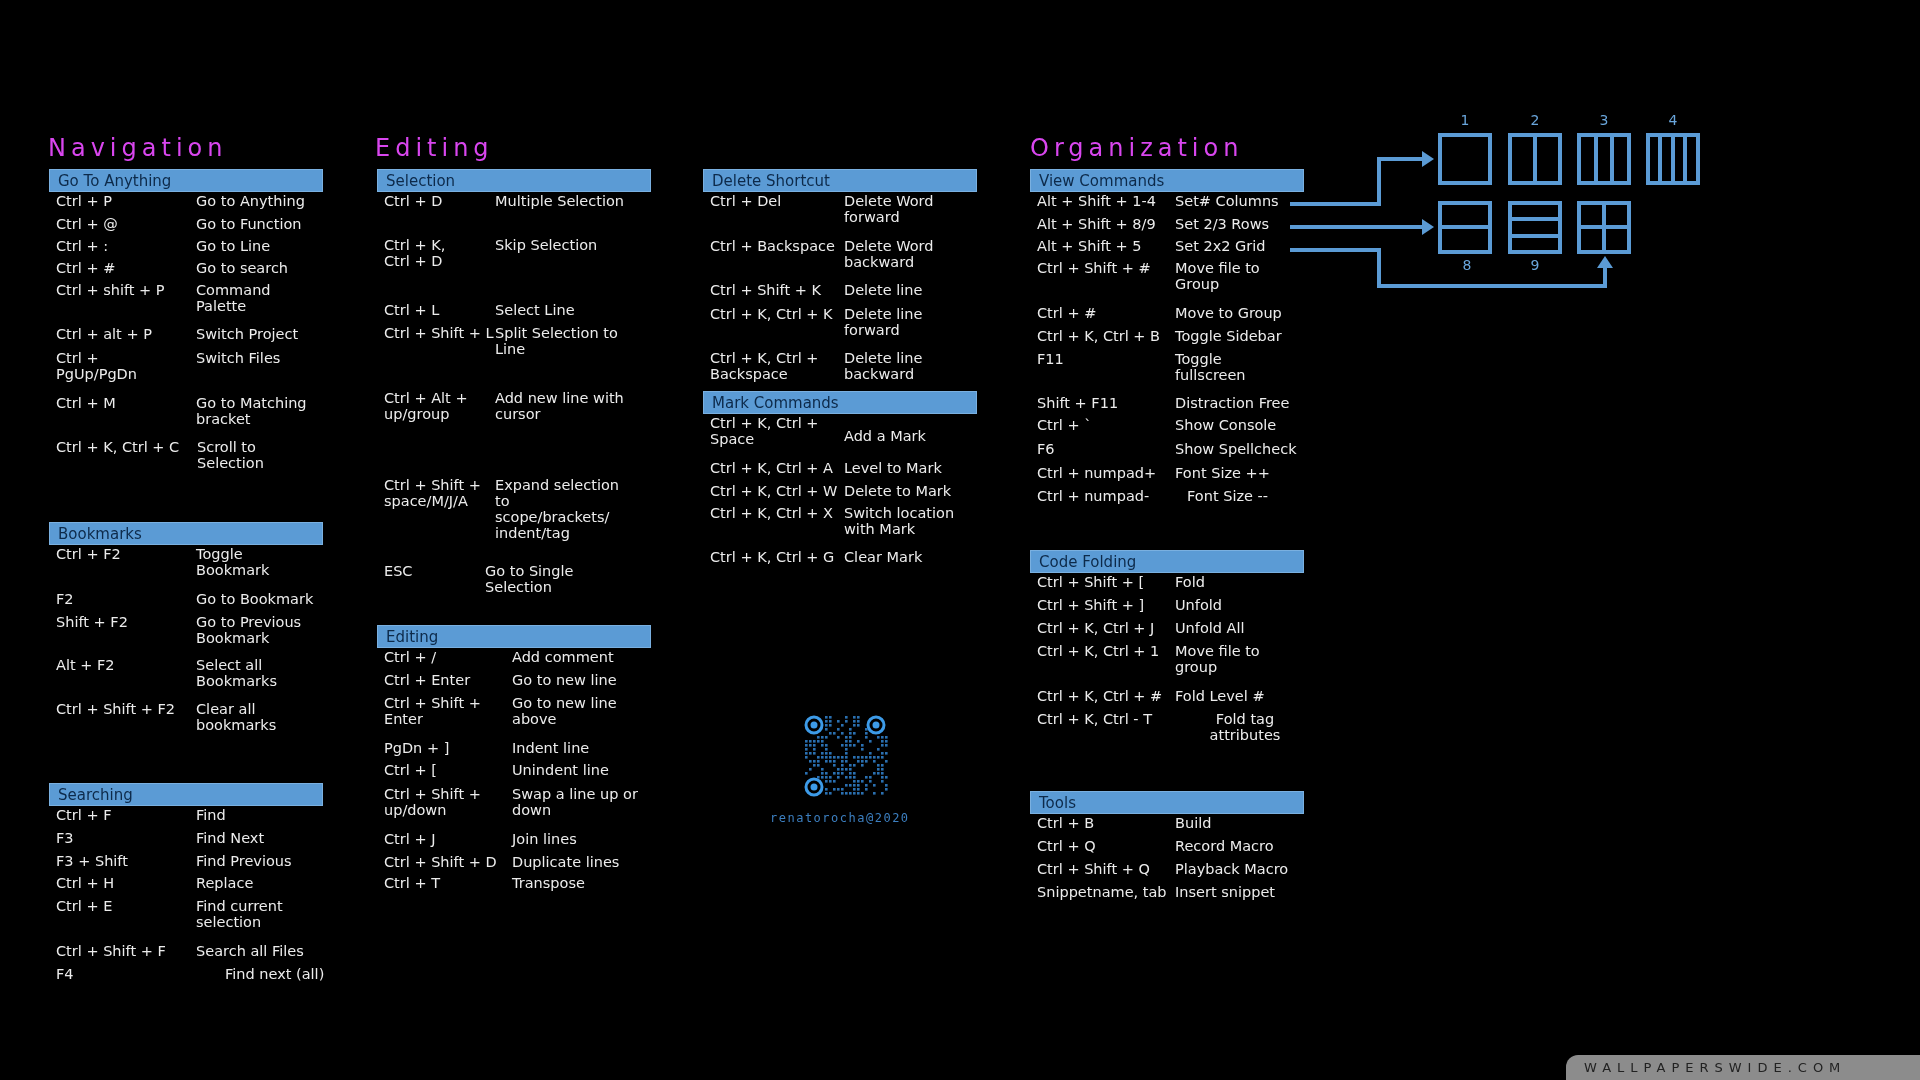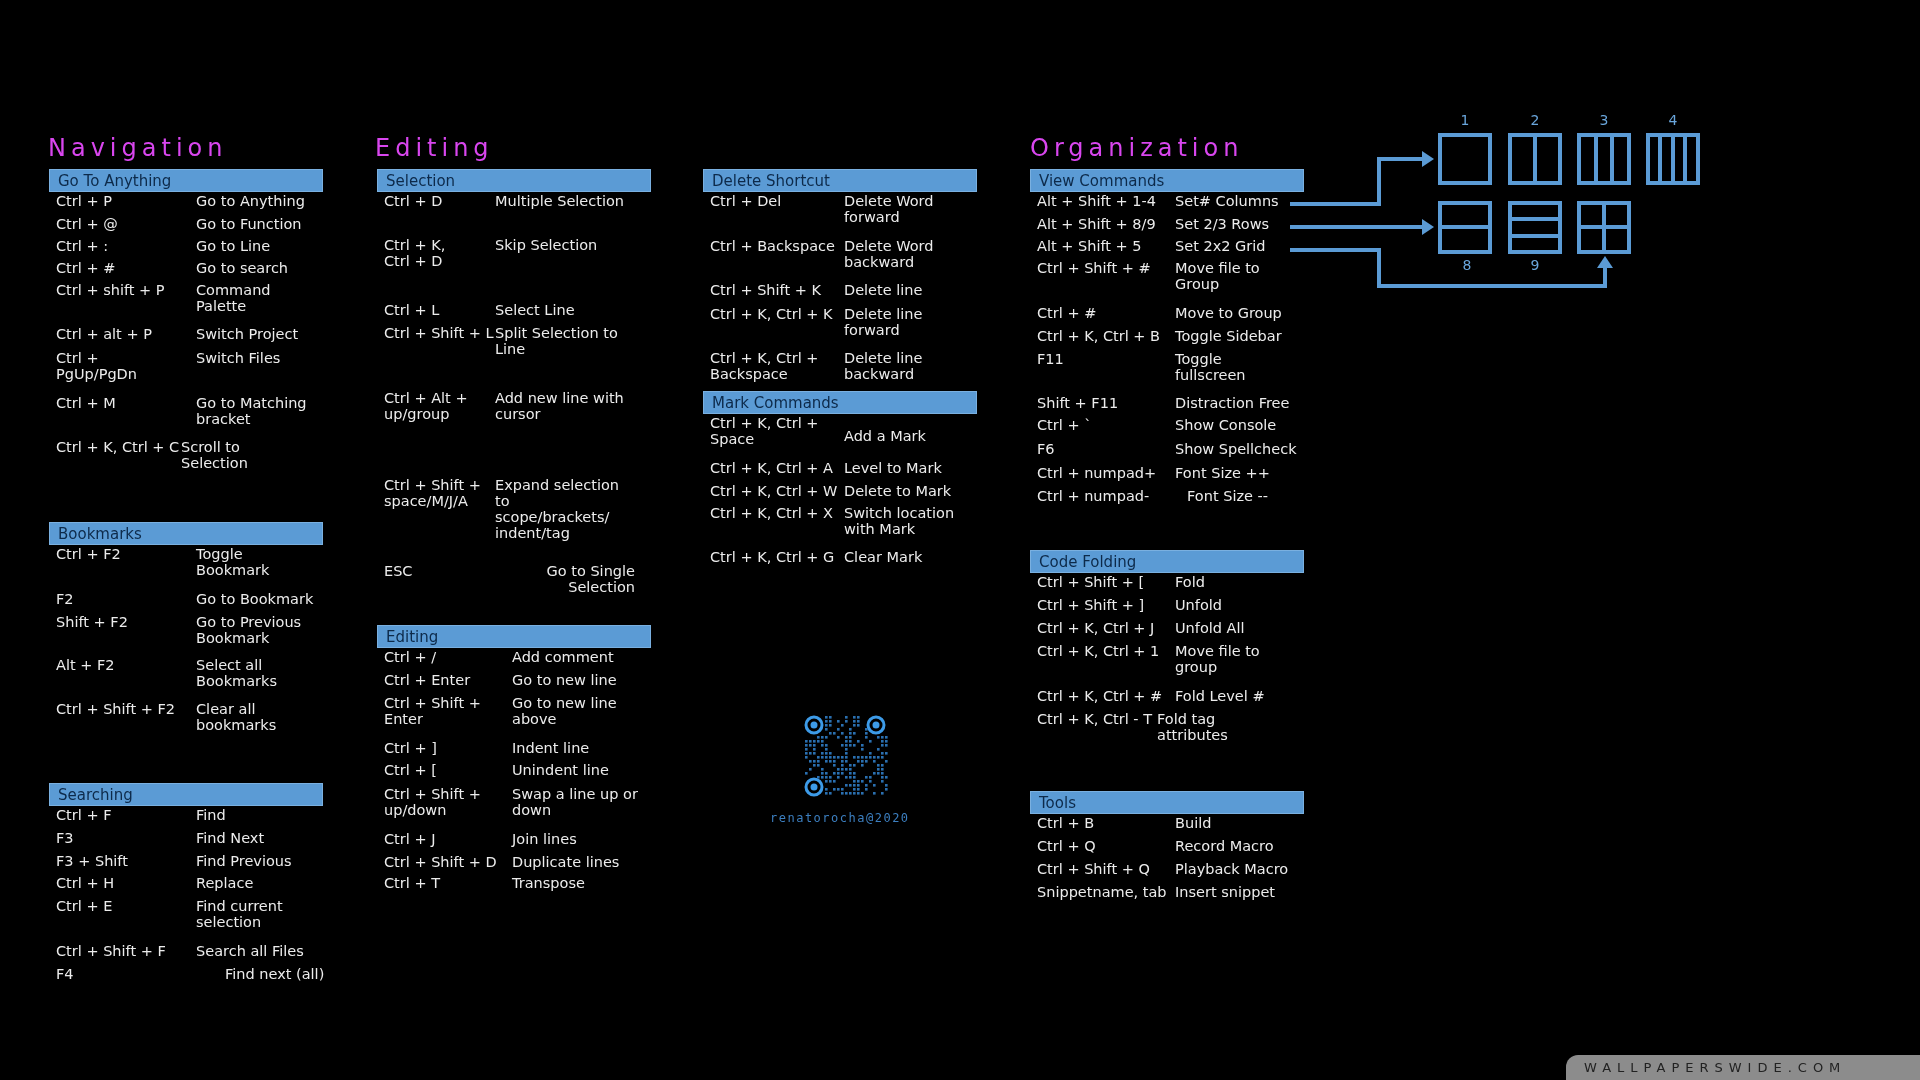--- a/index.html
+++ b/index.html
@@ -57,21 +57,21 @@
 PgUp/PgDn</span>
       <span class="v" style="left: 147px;">Switch Files</span>
     </div>
     <div class="row" style="top: 226px;">
       <span class="k">Ctrl + M</span>
       <span class="v" style="left: 147px;">Go to Matching
 bracket</span>
     </div>
     <div class="row" style="top: 270px;">
       <span class="k">Ctrl + K, Ctrl + C</span>
-      <span class="v" style="left: 132px;">Scroll to
+      <span class="v" style="left: 148px;">Scroll to
 Selection</span>
     </div>
   </div>
 <div class="section" style="left:49px; top:522px;">
     <div class="sec-head">Bookmarks</div>
     <div class="row" style="top: 24px;">
       <span class="k">Ctrl + F2</span>
       <span class="v" style="left: 147px;">Toggle
 Bookmark</span>
     </div>
@@ -156,42 +156,42 @@
     </div>
     <div class="row" style="top: 308px;">
       <span class="k">Ctrl + Shift +
 space/M/J/A</span>
       <span class="v" style="left: 118px;">Expand selection to
 scope/brackets/
 indent/tag</span>
     </div>
     <div class="row" style="top: 394px;">
       <span class="k">ESC</span>
-      <span class="v" style="left: 118px; text-align: right;">Go to Single
+      <span class="v" style="left: 108px;">Go to Single
 Selection</span>
     </div>
   </div>
 <div class="section" style="left:377px; top:625px;">
     <div class="sec-head">Editing</div>
     <div class="row" style="top: 24px;">
       <span class="k">Ctrl + /</span>
       <span class="v" style="left: 135px;">Add comment</span>
     </div>
     <div class="row" style="top: 47px;">
       <span class="k">Ctrl + Enter</span>
       <span class="v" style="left: 135px;">Go to new line</span>
     </div>
     <div class="row" style="top: 70px;">
       <span class="k">Ctrl + Shift +
 Enter</span>
       <span class="v" style="left: 135px;">Go to new line
 above</span>
     </div>
     <div class="row" style="top: 115px;">
-      <span class="k">Ctrl + ]</span>
+      <span class="k">PgDn + ]</span>
       <span class="v" style="left: 135px;">Indent line</span>
     </div>
     <div class="row" style="top: 137px;">
       <span class="k">Ctrl + [</span>
       <span class="v" style="left: 135px;">Unindent line</span>
     </div>
     <div class="row" style="top: 161px;">
       <span class="k">Ctrl + Shift +
 up/down</span>
       <span class="v" style="left: 135px;">Swap a line up or
@@ -336,21 +336,21 @@
       <span class="k">Ctrl + K, Ctrl + 1</span>
       <span class="v" style="left: 145px;">Move file to
 group</span>
     </div>
     <div class="row" style="top: 138px;">
       <span class="k">Ctrl + K, Ctrl + #</span>
       <span class="v" style="left: 145px;">Fold Level #</span>
     </div>
     <div class="row" style="top: 161px;">
       <span class="k">Ctrl + K, Ctrl - T</span>
-      <span class="v" style="left: 127px;">Fold tag
+      <span class="v" style="left: 145px; text-align: center;">Fold tag
 attributes</span>
     </div>
   </div>
 <div class="section" style="left:1030px; top:791px;">
     <div class="sec-head">Tools</div>
     <div class="row" style="top: 24px;">
       <span class="k">Ctrl + B</span>
       <span class="v" style="left: 145px;">Build</span>
     </div>
     <div class="row" style="top: 47px;">

